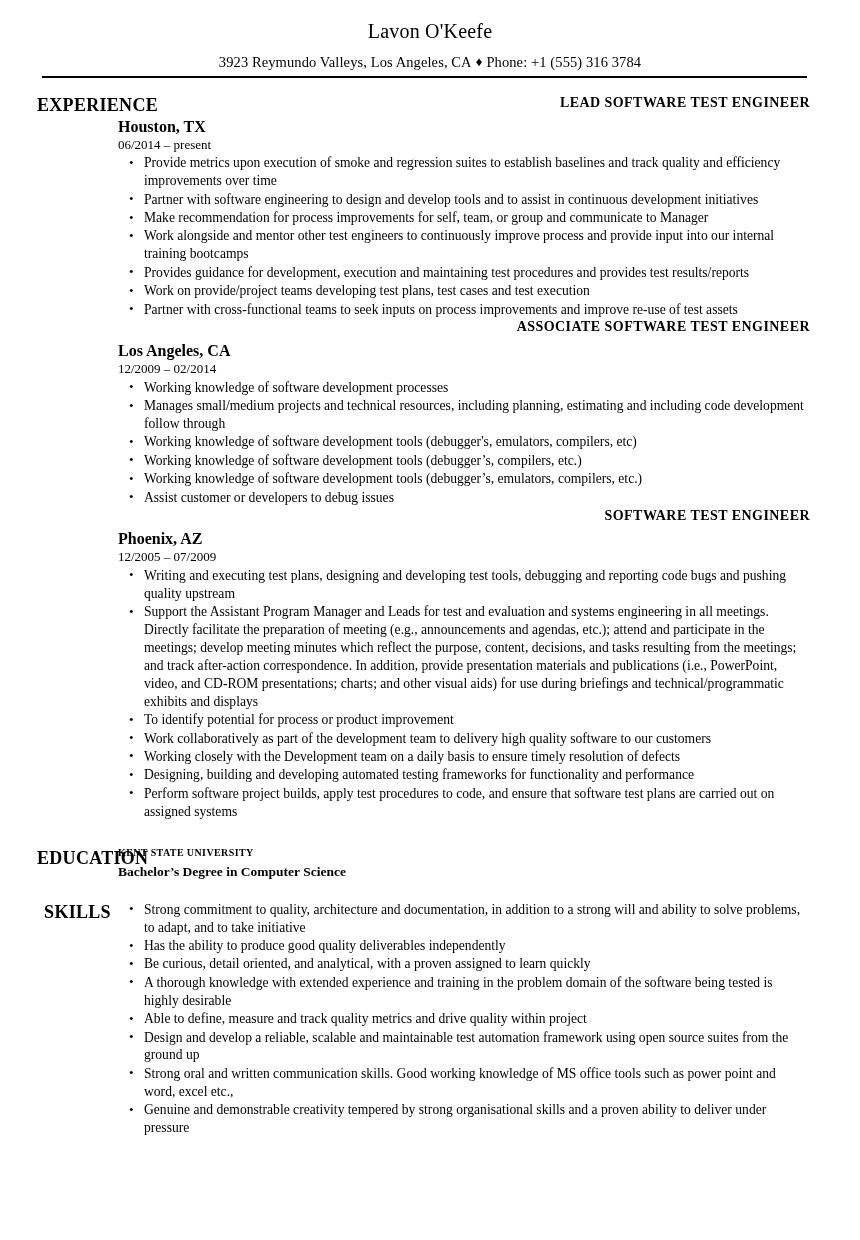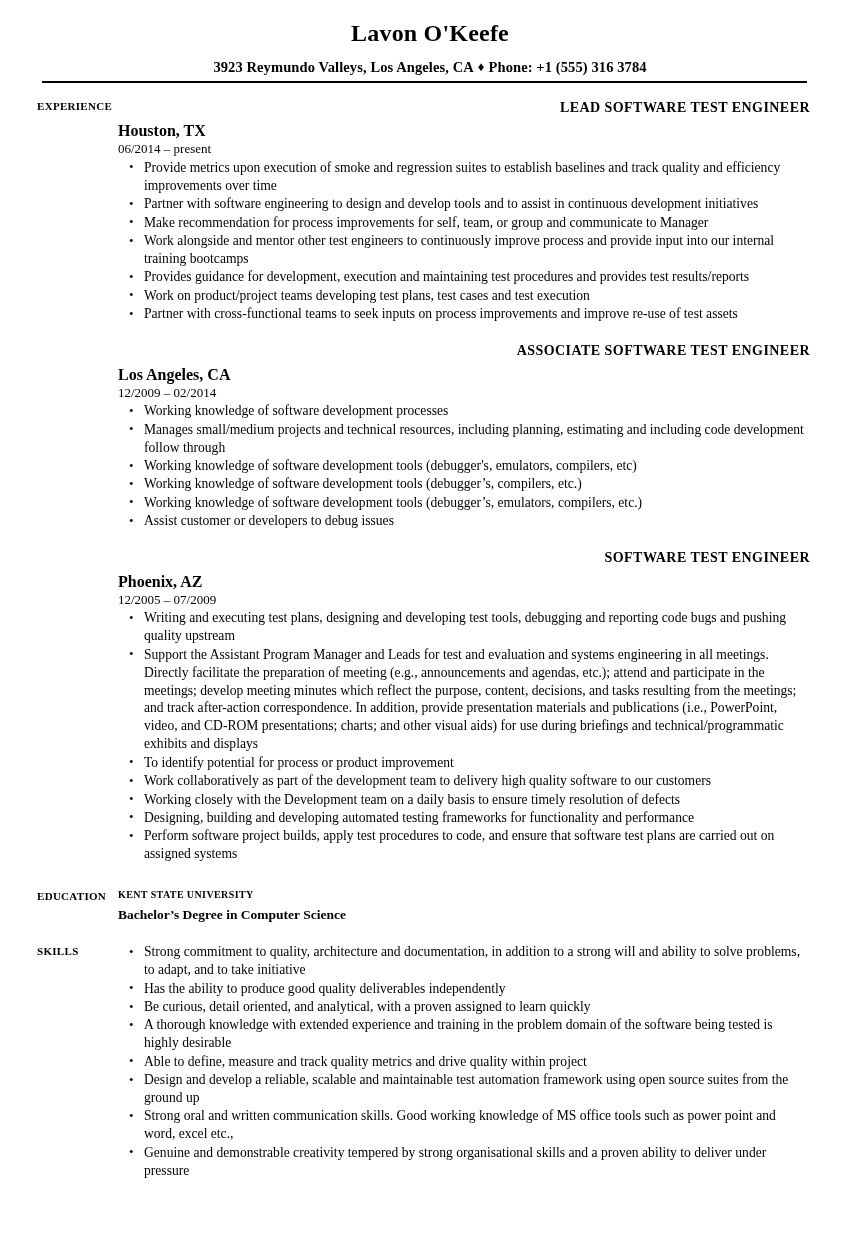--- a/index.html
+++ b/index.html
@@ -24,29 +24,29 @@
     padding: 0;
     overflow: hidden;
   }
 
   
   .header {
     padding-top: 20px;
     text-align: center;
   }
   .cand-name {
-    font-size: 24px;
-    font-weight: bold;
+    font-size: 20px;
+    font-weight: normal;
     letter-spacing: 0.2px;
     line-height: 1.15;
   }
   .contact-line {
     margin-top: 11px;
     font-size: 14.5px;
-    font-weight: bold;
+    font-weight: normal;
     letter-spacing: 0.1px;
   }
   .diamond {
     font-size: 13px;
     padding: 0 4px;
     position: relative;
     top: -1px;
   }
   .rule {
     margin: 5px 53px 0 42px;
@@ -57,33 +57,33 @@
   
   .section {
     display: flex;
     align-items: flex-start;
   }
   .section-label {
     width: 118px;
     flex: 0 0 118px;
     padding-left: 37px;
     box-sizing: border-box;
-    font-size: 11px;
+    font-size: 18px;
     font-weight: bold;
     letter-spacing: 0.3px;
     line-height: 1.2;
     white-space: nowrap;
   }
   .section-body {
     flex: 1 1 auto;
     padding-right: 50px;
   }
 
   
-  .job + .job { margin-top: 19px; }
+  .job + .job { }
 
   .job-title {
     font-size: 14px;
     font-weight: bold;
     letter-spacing: 0.45px;
     line-height: 1.25;
     text-align: right;
   }
   .job-location {
     margin-top: 5px;
@@ -136,21 +136,21 @@
     line-height: 1.25;
   }
   .edu-degree {
     margin-top: 5px;
     font-size: 13.5px;
     font-weight: bold;
     line-height: 1.2;
   }
 
   #skills-section { margin-top: 20px; }
-  #skills-section .section-label { padding-top: 2px; }
+  #skills-section .section-label { padding-top: 2px; text-align: center; }
   #skills-section ul.bullets { margin-top: 0; }
 </style>
 </head>
 <body>
 
 <div class="page">
 
   <div class="header">
     <div class="cand-name">Lavon O'Keefe</div>
     <div class="contact-line">
@@ -166,21 +166,21 @@
       <div class="job">
         <div class="job-title">LEAD SOFTWARE TEST ENGINEER</div>
         <div class="job-location">Houston, TX</div>
         <div class="job-dates">06/2014 – present</div>
         <ul class="bullets">
           <li>Provide metrics upon execution of smoke and regression suites to establish baselines and track quality and efficiency improvements over time</li>
           <li>Partner with software engineering to design and develop tools and to assist in continuous development initiatives</li>
           <li>Make recommendation for process improvements for self, team, or group and communicate to Manager</li>
           <li>Work alongside and mentor other test engineers to continuously improve process and provide input into our internal training bootcamps</li>
           <li>Provides guidance for development, execution and maintaining test procedures and provides test results/reports</li>
-          <li>Work on product/project teams developing test plans, test cases and test execution</li>
+          <li>Work on provide/project teams developing test plans, test cases and test execution</li>
           <li>Partner with cross-functional teams to seek inputs on process improvements and improve re-use of test assets</li>
         </ul>
       </div>
 
       <div class="job">
         <div class="job-title">ASSOCIATE SOFTWARE TEST ENGINEER</div>
         <div class="job-location">Los Angeles, CA</div>
         <div class="job-dates">12/2009 – 02/2014</div>
         <ul class="bullets">
           <li>Working knowledge of software development processes</li>

